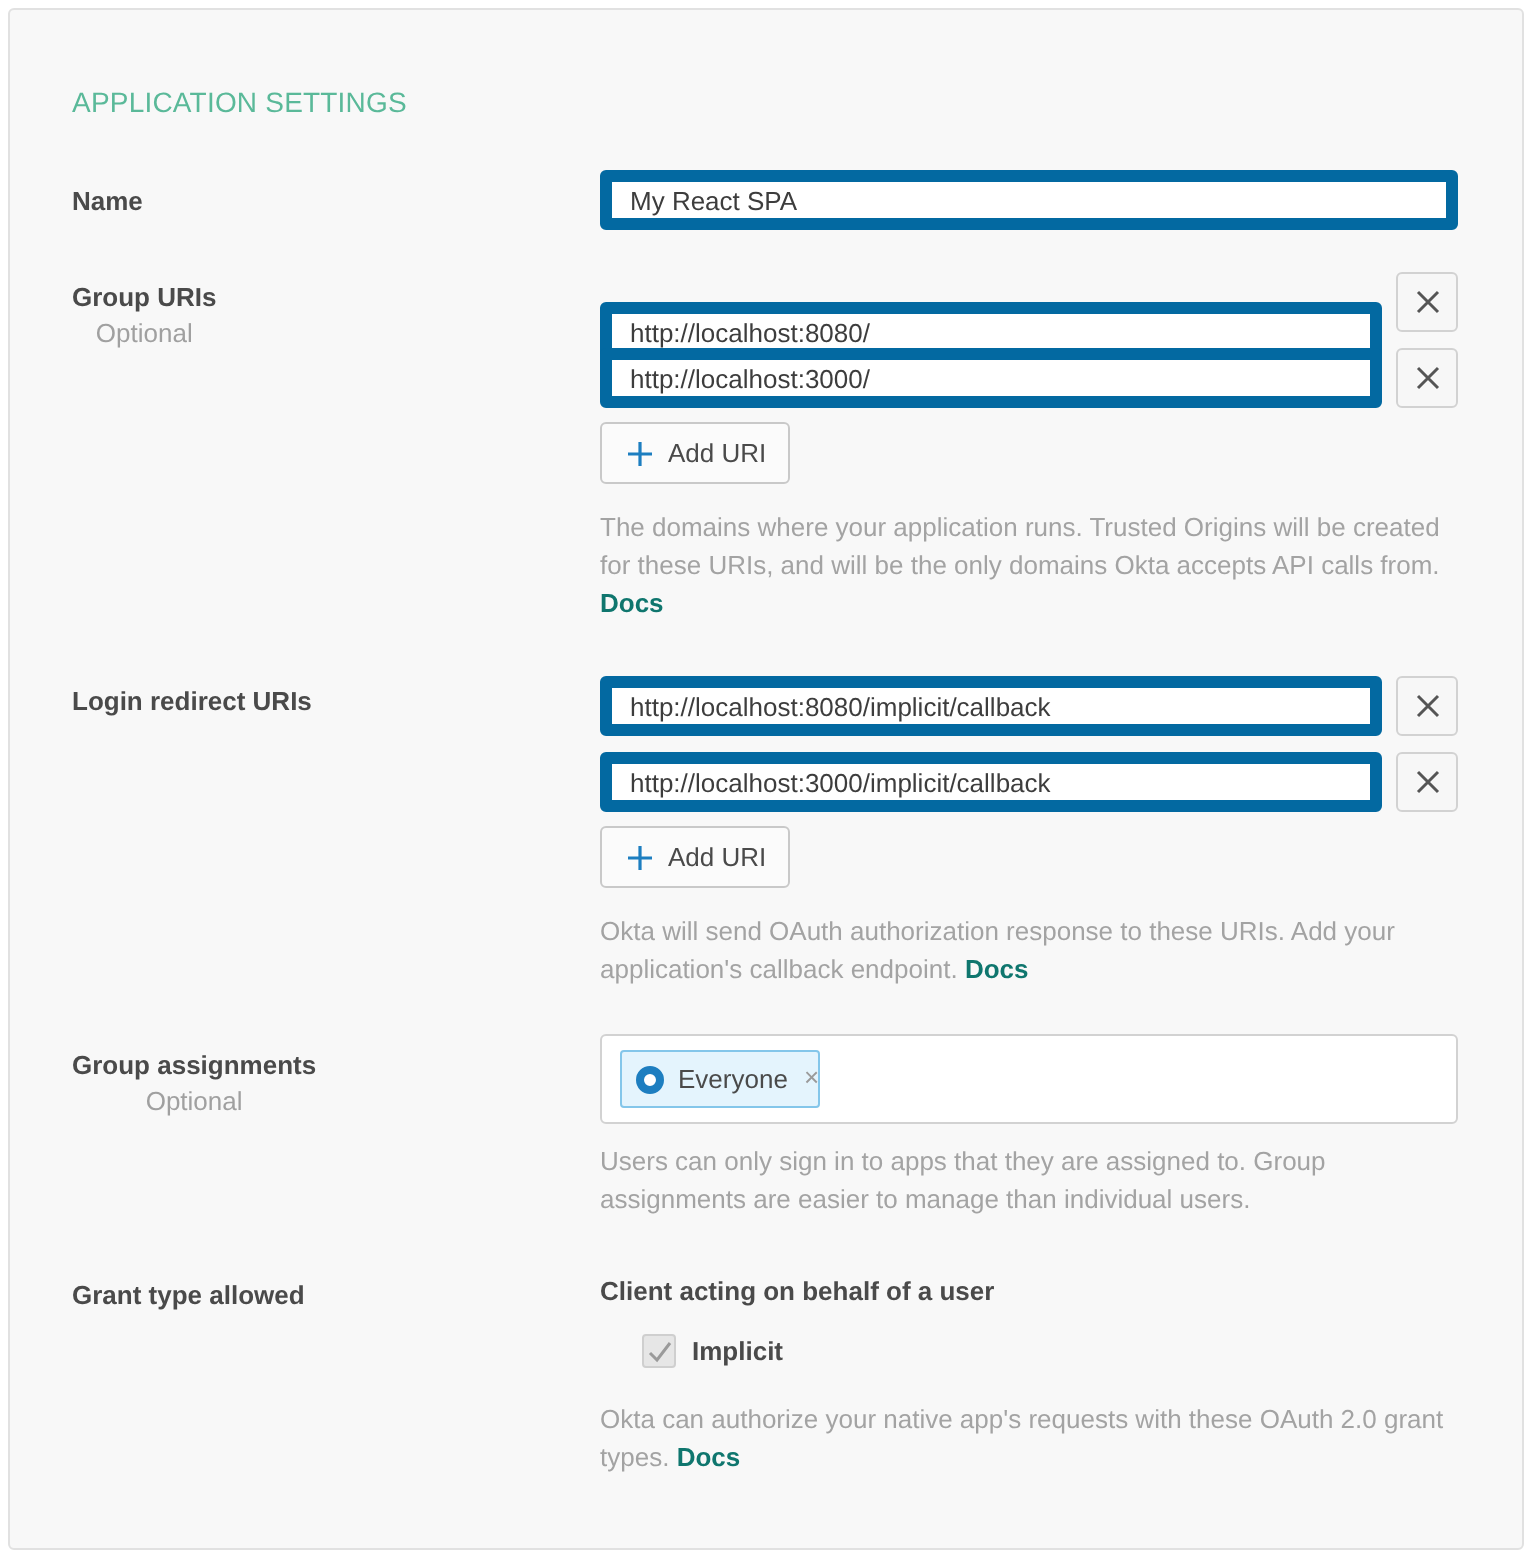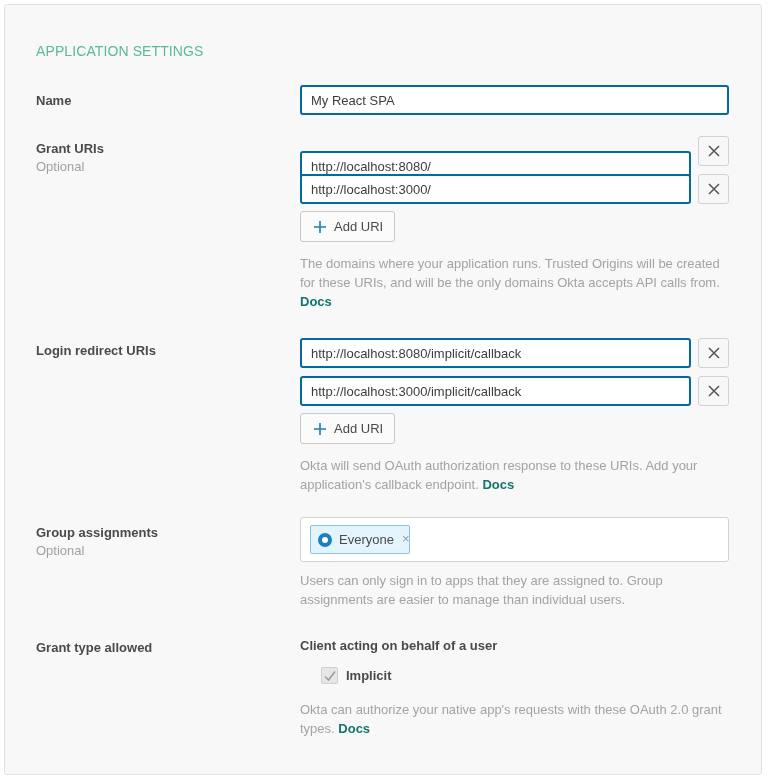--- a/index.html
+++ b/index.html
@@ -2,23 +2,23 @@
 <html><head>
 <meta charset="utf-8">
 <style>
   html, body { margin: 0; padding: 0; background: #ffffff; }
   body { width: 768px; height: 782px; position: relative; overflow: hidden;
          font-family: "Liberation Sans", sans-serif; color: #5e5e5e; }
   .panel { position: absolute; left: 4px; top: 4px; width: 758px; height: 771px;
            background: #f8f8f8; border: 1px solid #e1e1e1; border-radius: 3px; box-sizing: border-box; }
   .section-title { position: absolute; left: 36px; top: 43px; font-size: 14px; color: #5ab999;
                    letter-spacing: 0.1px; }
-  .label { position: absolute; left: 36px; font-size: 13px; font-weight: bold; color: #4a4a4a; }
+  .label { position: absolute; left: 36px; font-size: 13px; font-weight: bold; color: #4a4a4a; text-align: center; }
   .sublabel { display: block; font-weight: normal; color: #a0a0a0; font-size: 13px; margin-top: 3px; }
-  .input { position: absolute; left: 300px; height: 30px; background: #fff; border: 2px solid #0369a1;
+  .input { position: absolute; left: 300px; height: 30px; background: #fff; border: 6px solid #0369a1;
            border-radius: 3px; box-sizing: border-box; font-size: 13px; color: #3d3d3d;
            padding: 0 9px; line-height: 28px; font-family: "Liberation Sans", sans-serif; outline: none; }
   .input.full { width: 429px; }
   .input.uri { width: 391px; }
   .xbtn { position: absolute; left: 698px; width: 31px; height: 30px; background: #f7f7f7;
           border: 1px solid #d2d2d2; border-radius: 3px; box-sizing: border-box; cursor: pointer; }
   .xbtn svg { position: absolute; left: 9px; top: 8px; }
   .addbtn { position: absolute; left: 300px; width: 95px; height: 31px; background: #fbfbfb;
             border: 1px solid #c9c9c9; border-radius: 3px; box-sizing: border-box; font-size: 13px;
             color: #4a4a4a; cursor: pointer; line-height: 29px; }
@@ -43,21 +43,21 @@
 <body>
 
 <div class="panel"></div>
 
 <div class="section-title">APPLICATION SETTINGS</div>
 
 <div class="label" style="top:93px">Name</div>
 <input class="input full" style="top: 85px;" value="My React SPA">
 
 <div class="label" style="top:141px">
-  <span>Grant URIs</span>
+  <span>Group URIs</span>
   <span class="sublabel">Optional</span>
 </div>
 <input class="input uri" style="top: 151px;" value="http://localhost:8080/">
 <div class="xbtn" style="top:136px">
   <svg width="12" height="12" viewBox="0 0 12 12">
       <path d="M1 1L11 11M11 1L1 11" stroke="#555" stroke-width="1.5"></path>
     </svg>
 </div>
 <input class="input uri" style="top: 174px;" value="http://localhost:3000/">
 <div class="xbtn" style="top:174px">

